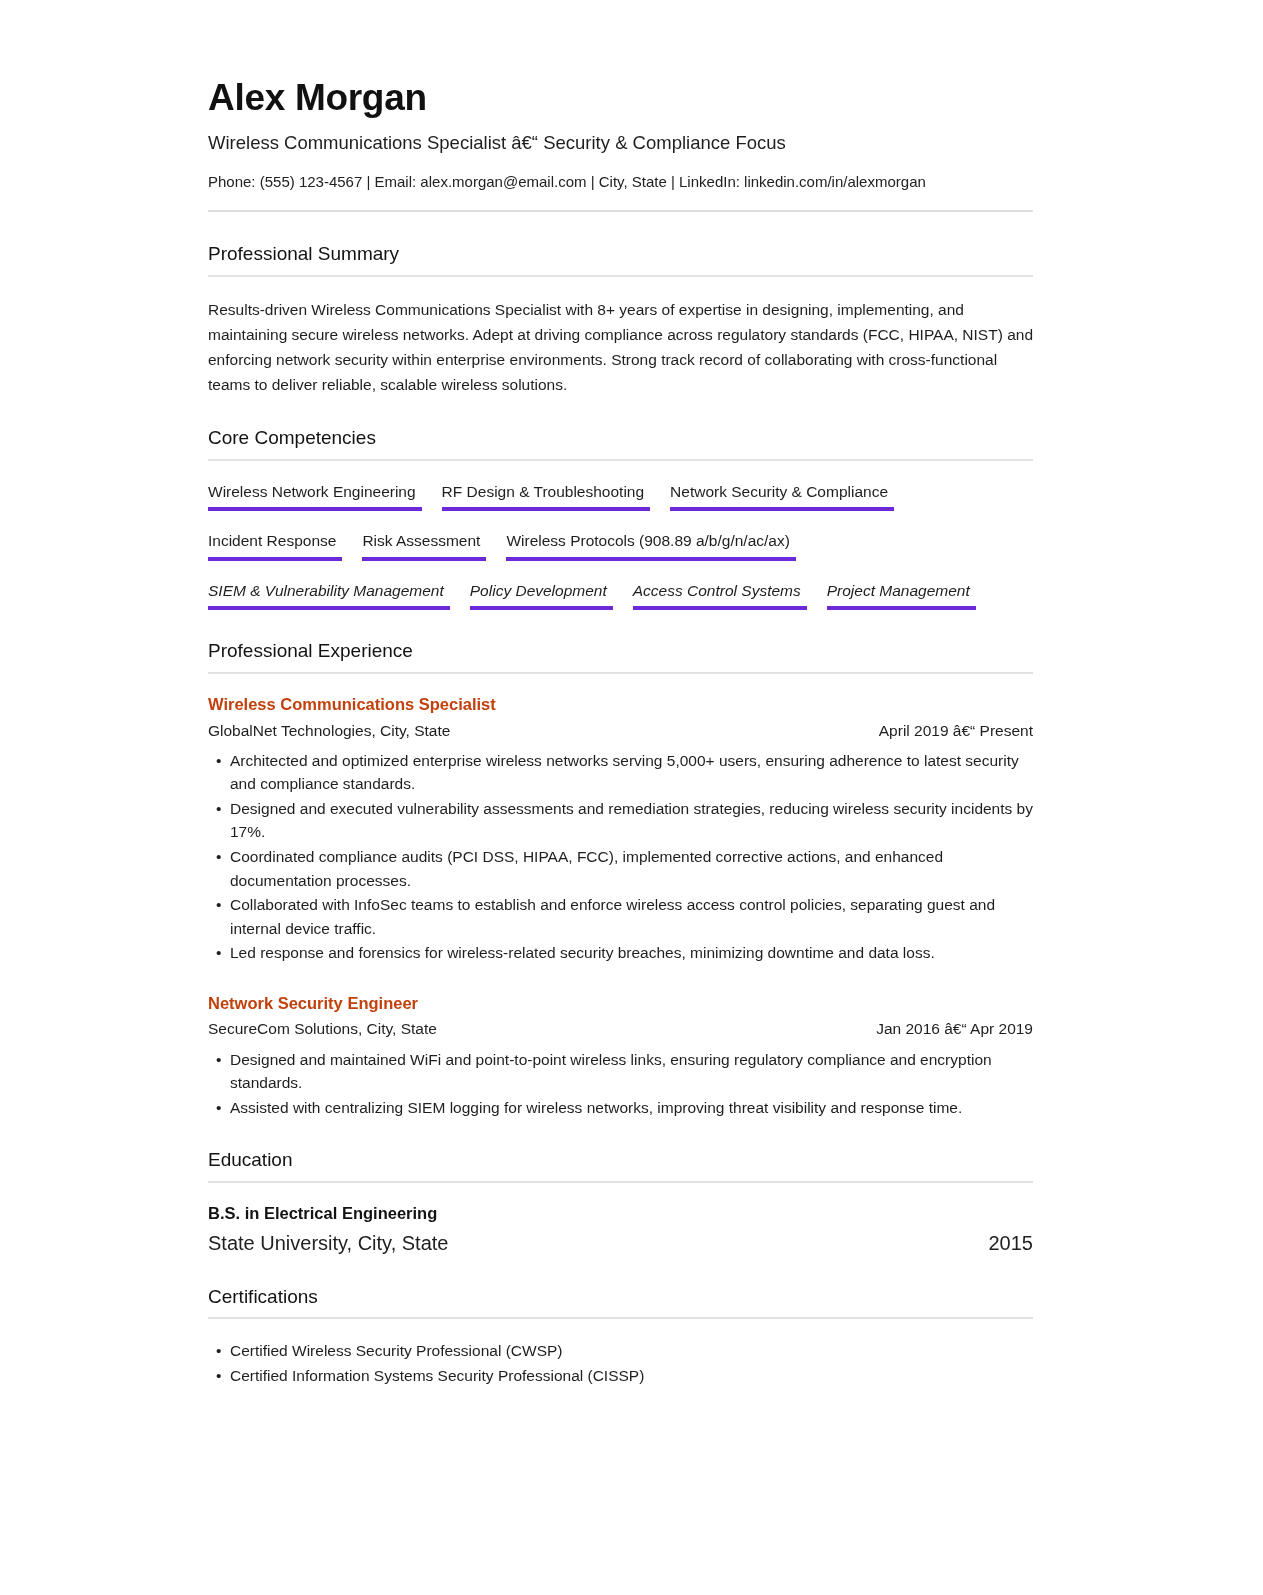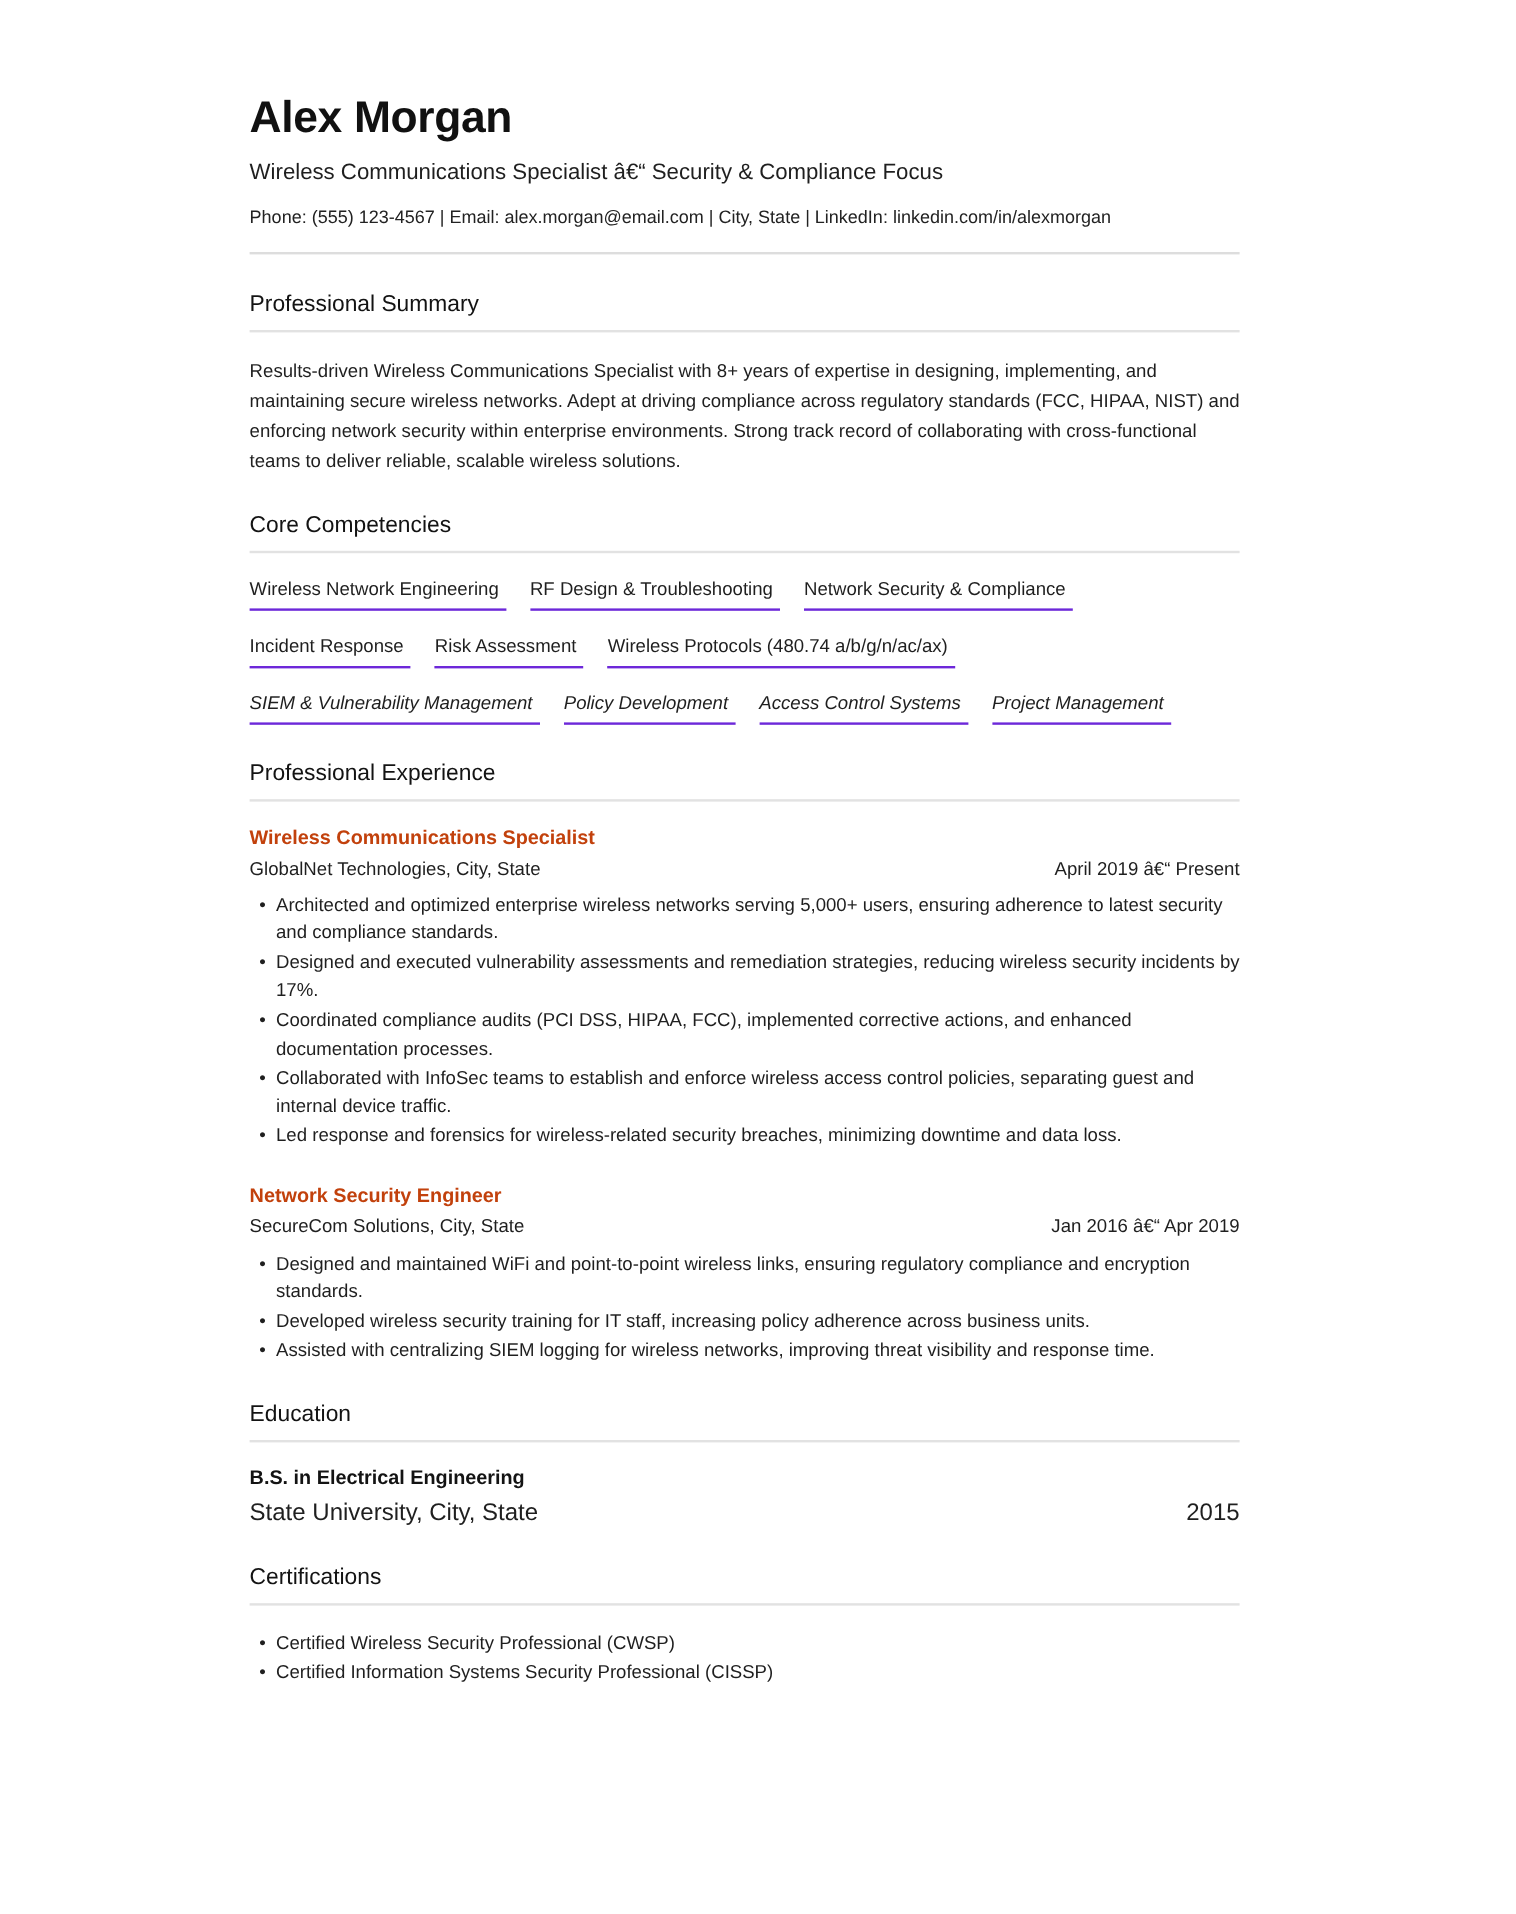--- a/index.html
+++ b/index.html
@@ -82,21 +82,21 @@
   .comp-row {
     display: flex;
     flex-wrap: nowrap;
     margin-bottom: 19px;
   }
   .comp-row:last-child { margin-bottom: 0; font-style: italic; }
   .comp-item {
     font-size: 15.5px;
     line-height: 1.45;
     color: #1f1f1f;
-    border-bottom: 2px solid #6d28d9;
+    border-bottom: 4px solid #6d28d9;
     padding: 0 6px 4px 0;
     margin-right: 20px;
     white-space: nowrap;
   }
 
   
   .job { margin-bottom: 28px; }
   .job:last-child { margin-bottom: 0; }
   .job-title {
     font-size: 16.5px;
@@ -187,21 +187,21 @@
       <hr class="section-rule">
       <div class="comp-rows" id="competency-rows">
           <div class="comp-row">
             <span class="comp-item">Wireless Network Engineering</span>
             <span class="comp-item">RF Design &amp; Troubleshooting</span>
             <span class="comp-item">Network Security &amp; Compliance</span>
           </div>
           <div class="comp-row">
             <span class="comp-item">Incident Response</span>
             <span class="comp-item">Risk Assessment</span>
-            <span class="comp-item">Wireless Protocols (480.74 a/b/g/n/ac/ax)</span>
+            <span class="comp-item">Wireless Protocols (908.89 a/b/g/n/ac/ax)</span>
           </div>
           <div class="comp-row">
             <span class="comp-item">SIEM &amp; Vulnerability Management</span>
             <span class="comp-item">Policy Development</span>
             <span class="comp-item">Access Control Systems</span>
             <span class="comp-item">Project Management</span>
           </div>
         </div>
     </section>
 
@@ -224,21 +224,20 @@
             </ul>
           </div>
           <div class="job">
             <div class="job-title">Network Security Engineer</div>
             <div class="job-meta">
               <span class="job-company">SecureCom Solutions, City, State</span>
               <span class="job-dates">Jan 2016 â€“ Apr 2019</span>
             </div>
             <ul class="bullets">
               <li>Designed and maintained WiFi and point-to-point wireless links, ensuring regulatory compliance and encryption standards.</li>
-              <li>Developed wireless security training for IT staff, increasing policy adherence across business units.</li>
               <li>Assisted with centralizing SIEM logging for wireless networks, improving threat visibility and response time.</li>
             </ul>
           </div>
         </div>
     </section>
 
     <section class="section">
       <h2 class="section-title">Education</h2>
       <hr class="section-rule">
       <div>

